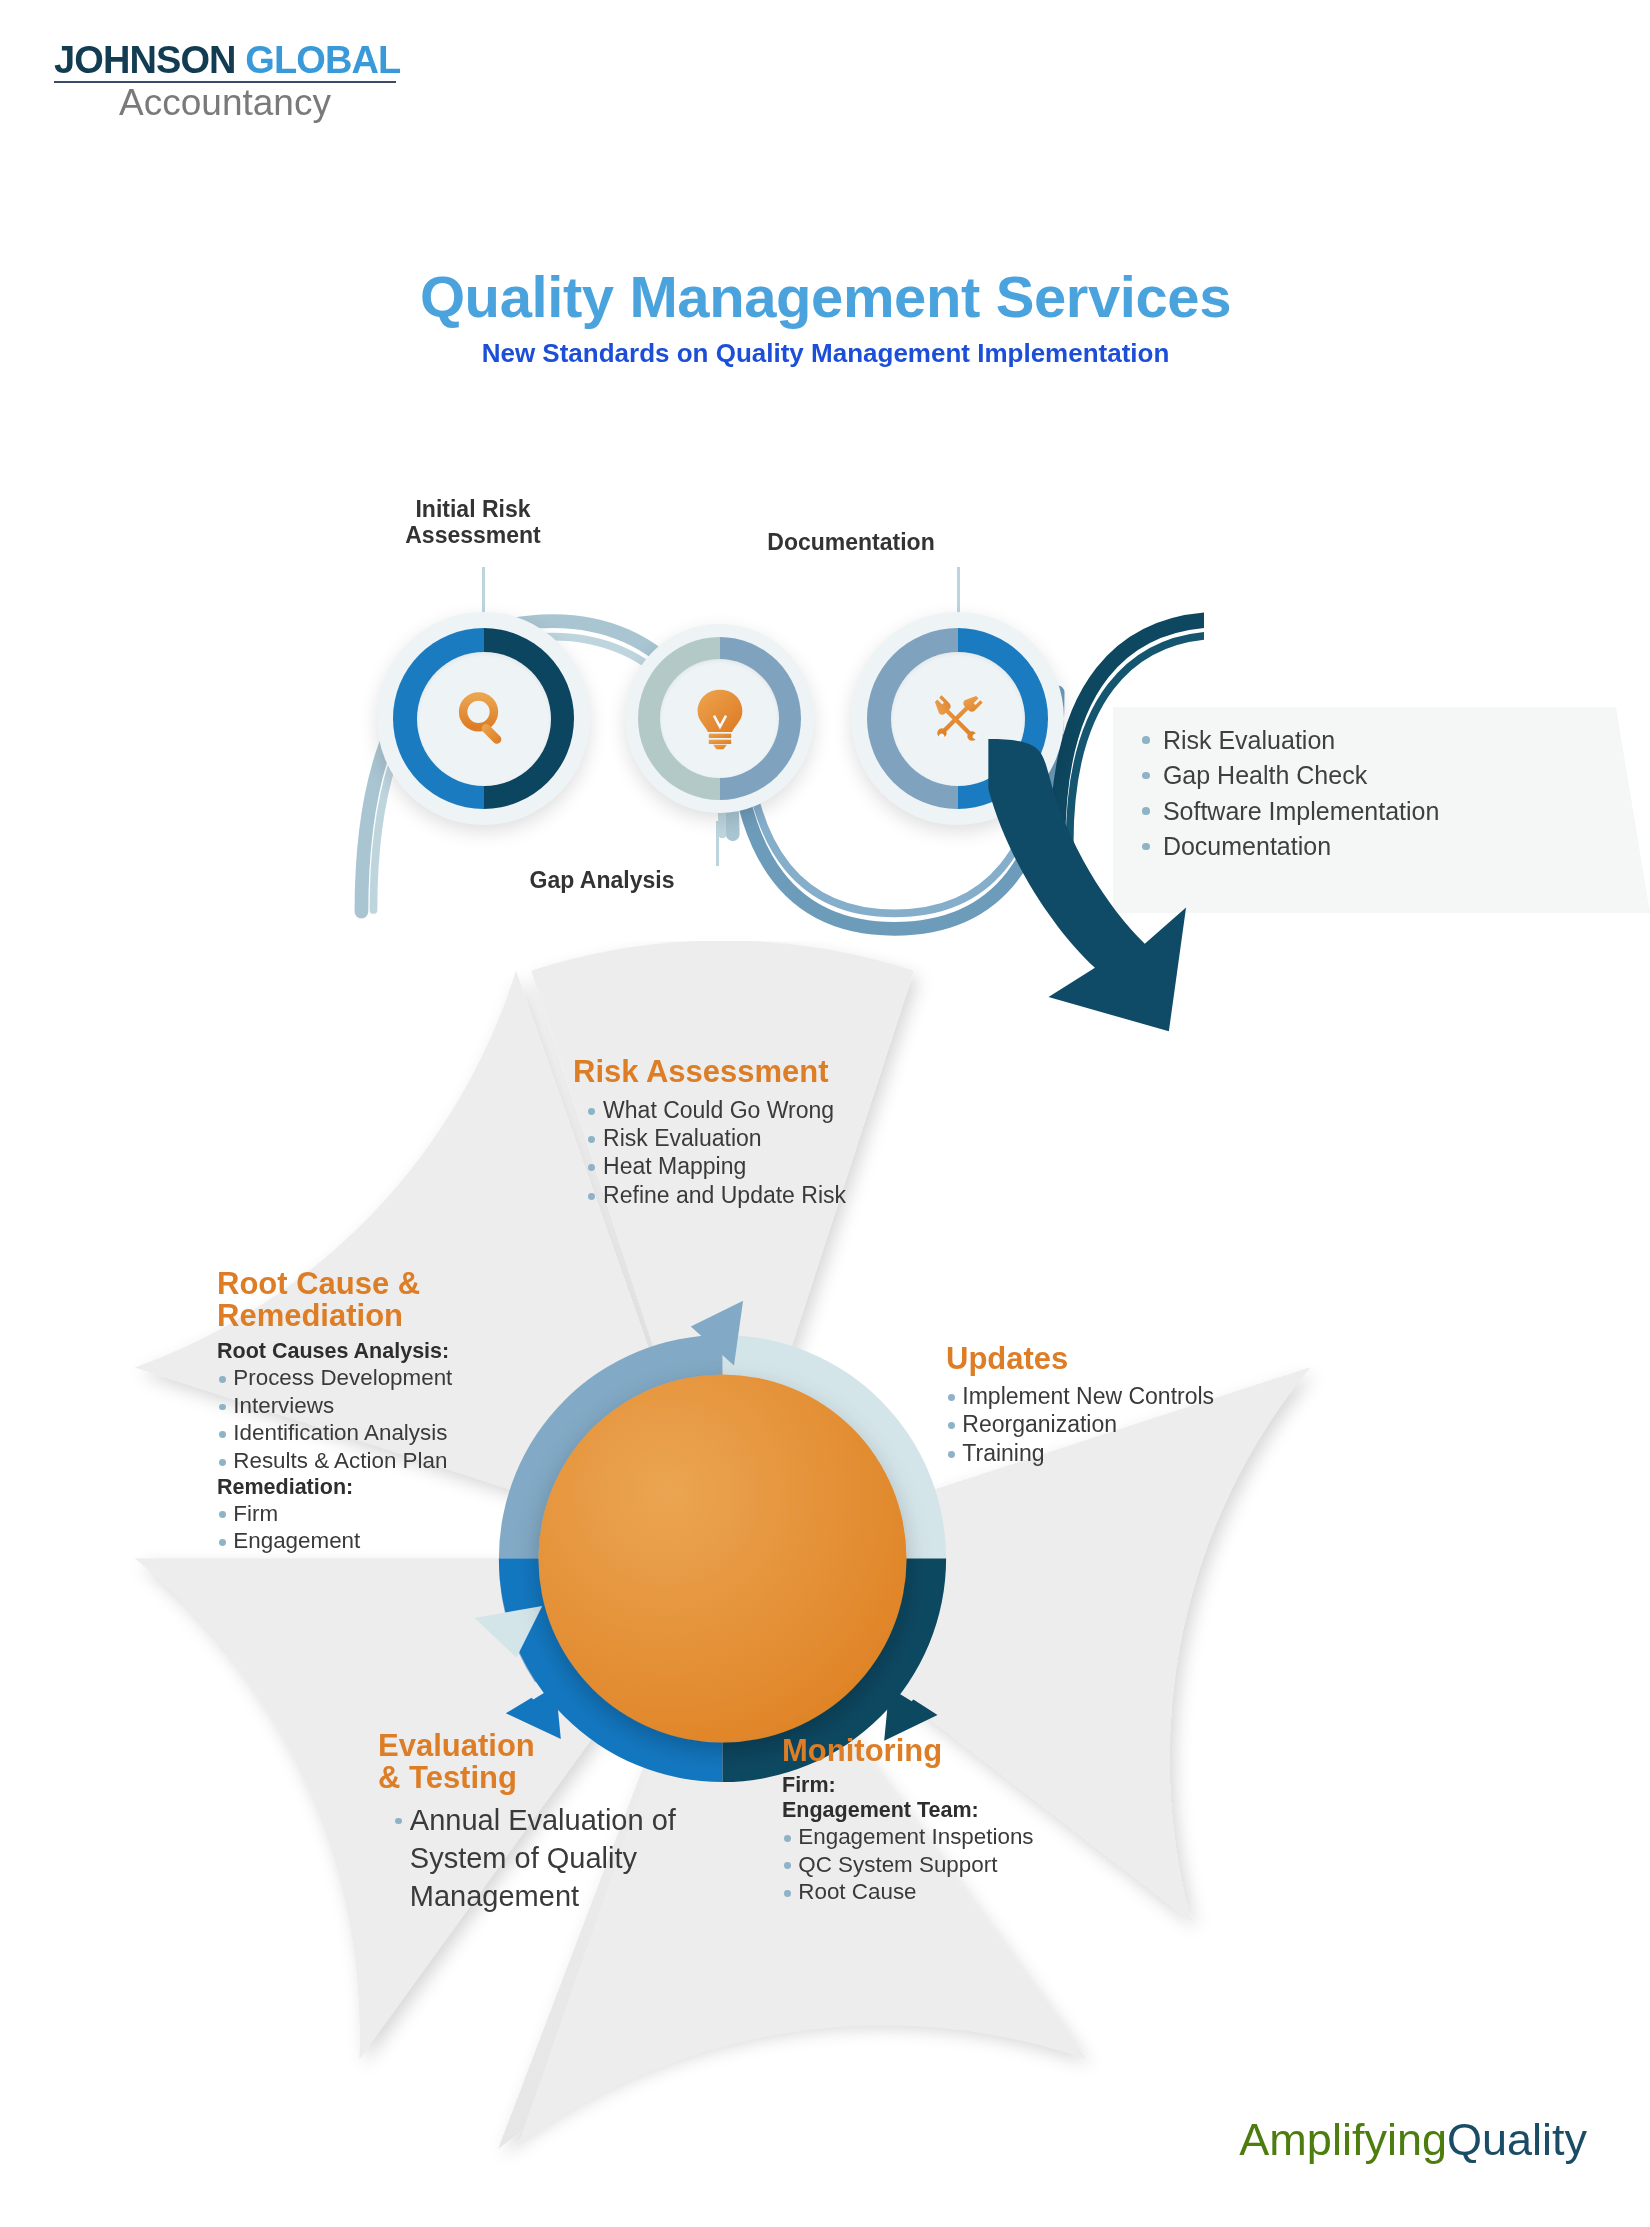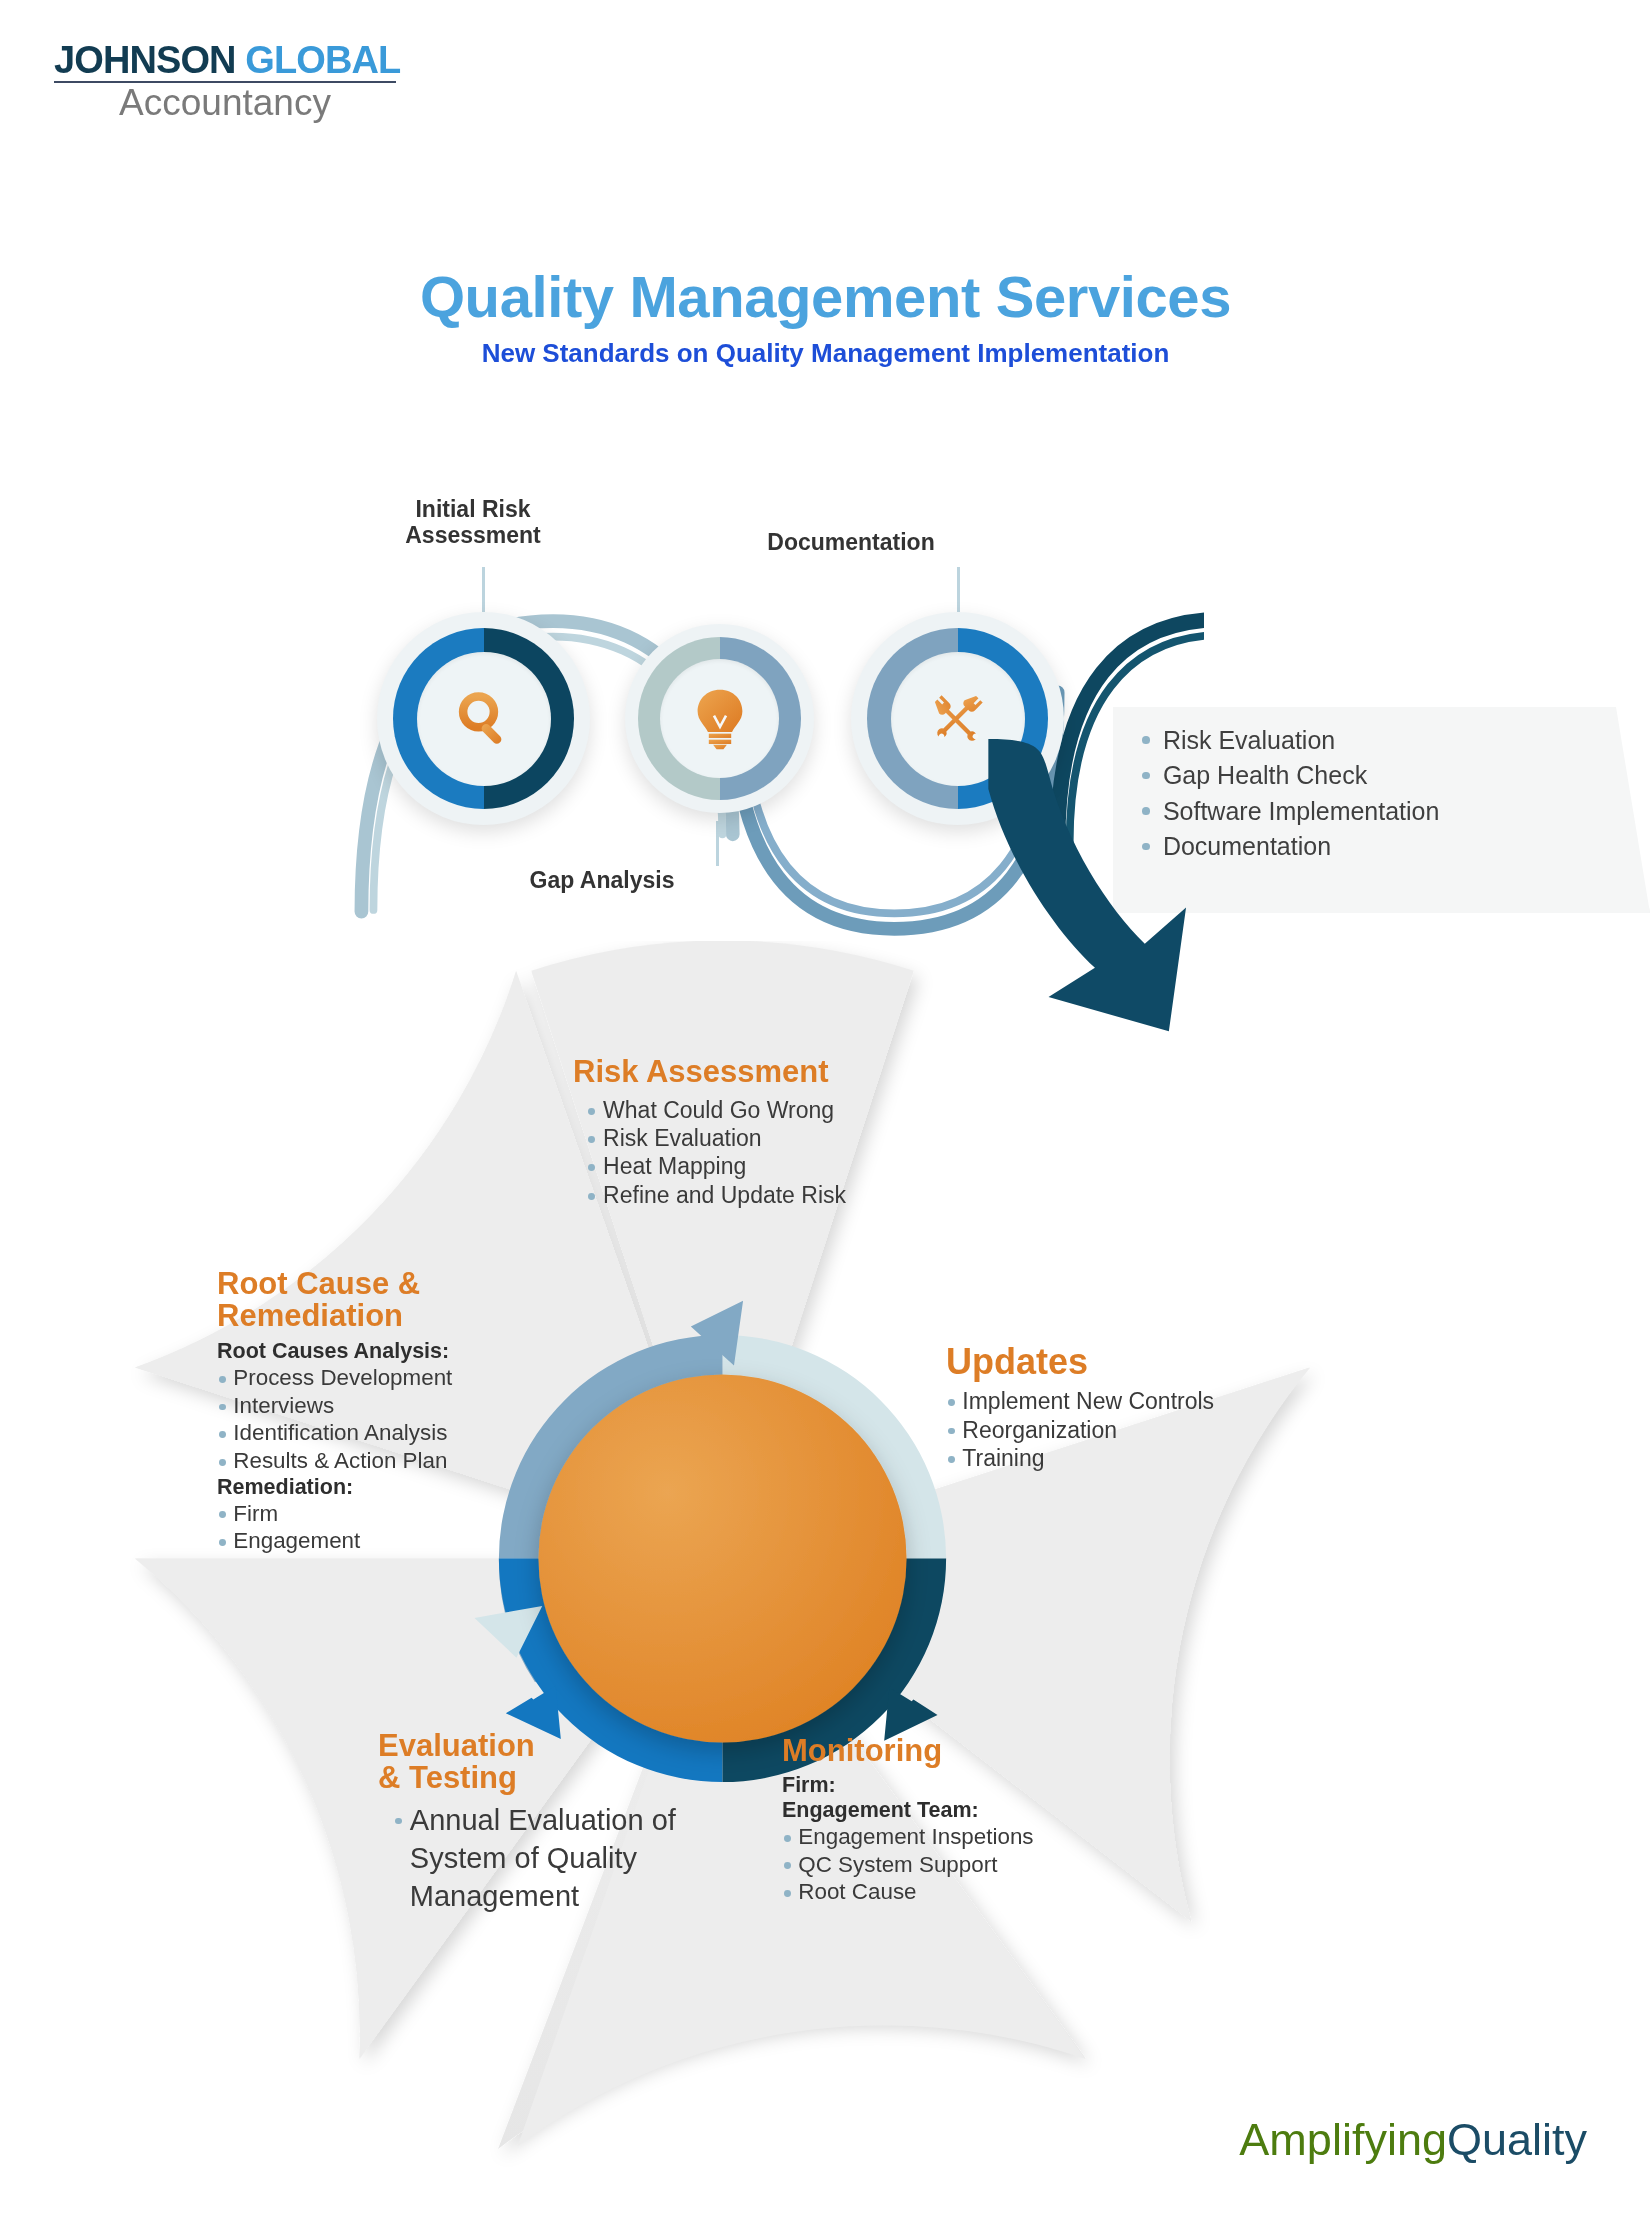--- a/index.html
+++ b/index.html
@@ -257,21 +257,21 @@
   <div class="seg-title" style="font-size:31px;white-space:pre-line;">Risk Assessment</div>
   <ul style="font-size:23px;margin-top:7.7px;padding-left:13.8px;">
     <li>What Could Go Wrong</li>
     <li>Risk Evaluation</li>
     <li>Heat Mapping</li>
     <li>Refine and Update Risk</li>
   </ul>
 </div>
 
 <div class="abs seg-text" style="left:946px;top:1343px;width:361px;">
-  <div class="seg-title" style="font-size:36px;white-space:pre-line;">Updates</div>
+  <div class="seg-title" style="font-size:31px;white-space:pre-line;">Updates</div>
   <ul style="font-size:23px;margin-top:6.9px;padding-left:0;">
     <li>Implement New Controls</li>
     <li>Reorganization</li>
     <li>Training</li>
   </ul>
 </div>
 
 <div class="abs seg-text" style="left:782px;top:1735px;width:344px;">
   <div class="seg-title" style="font-size:31px;white-space:pre-line;">Monitoring</div>
   <div class="seg-sub" style="font-size:21.5px;margin-top:6px;">Firm:</div>

